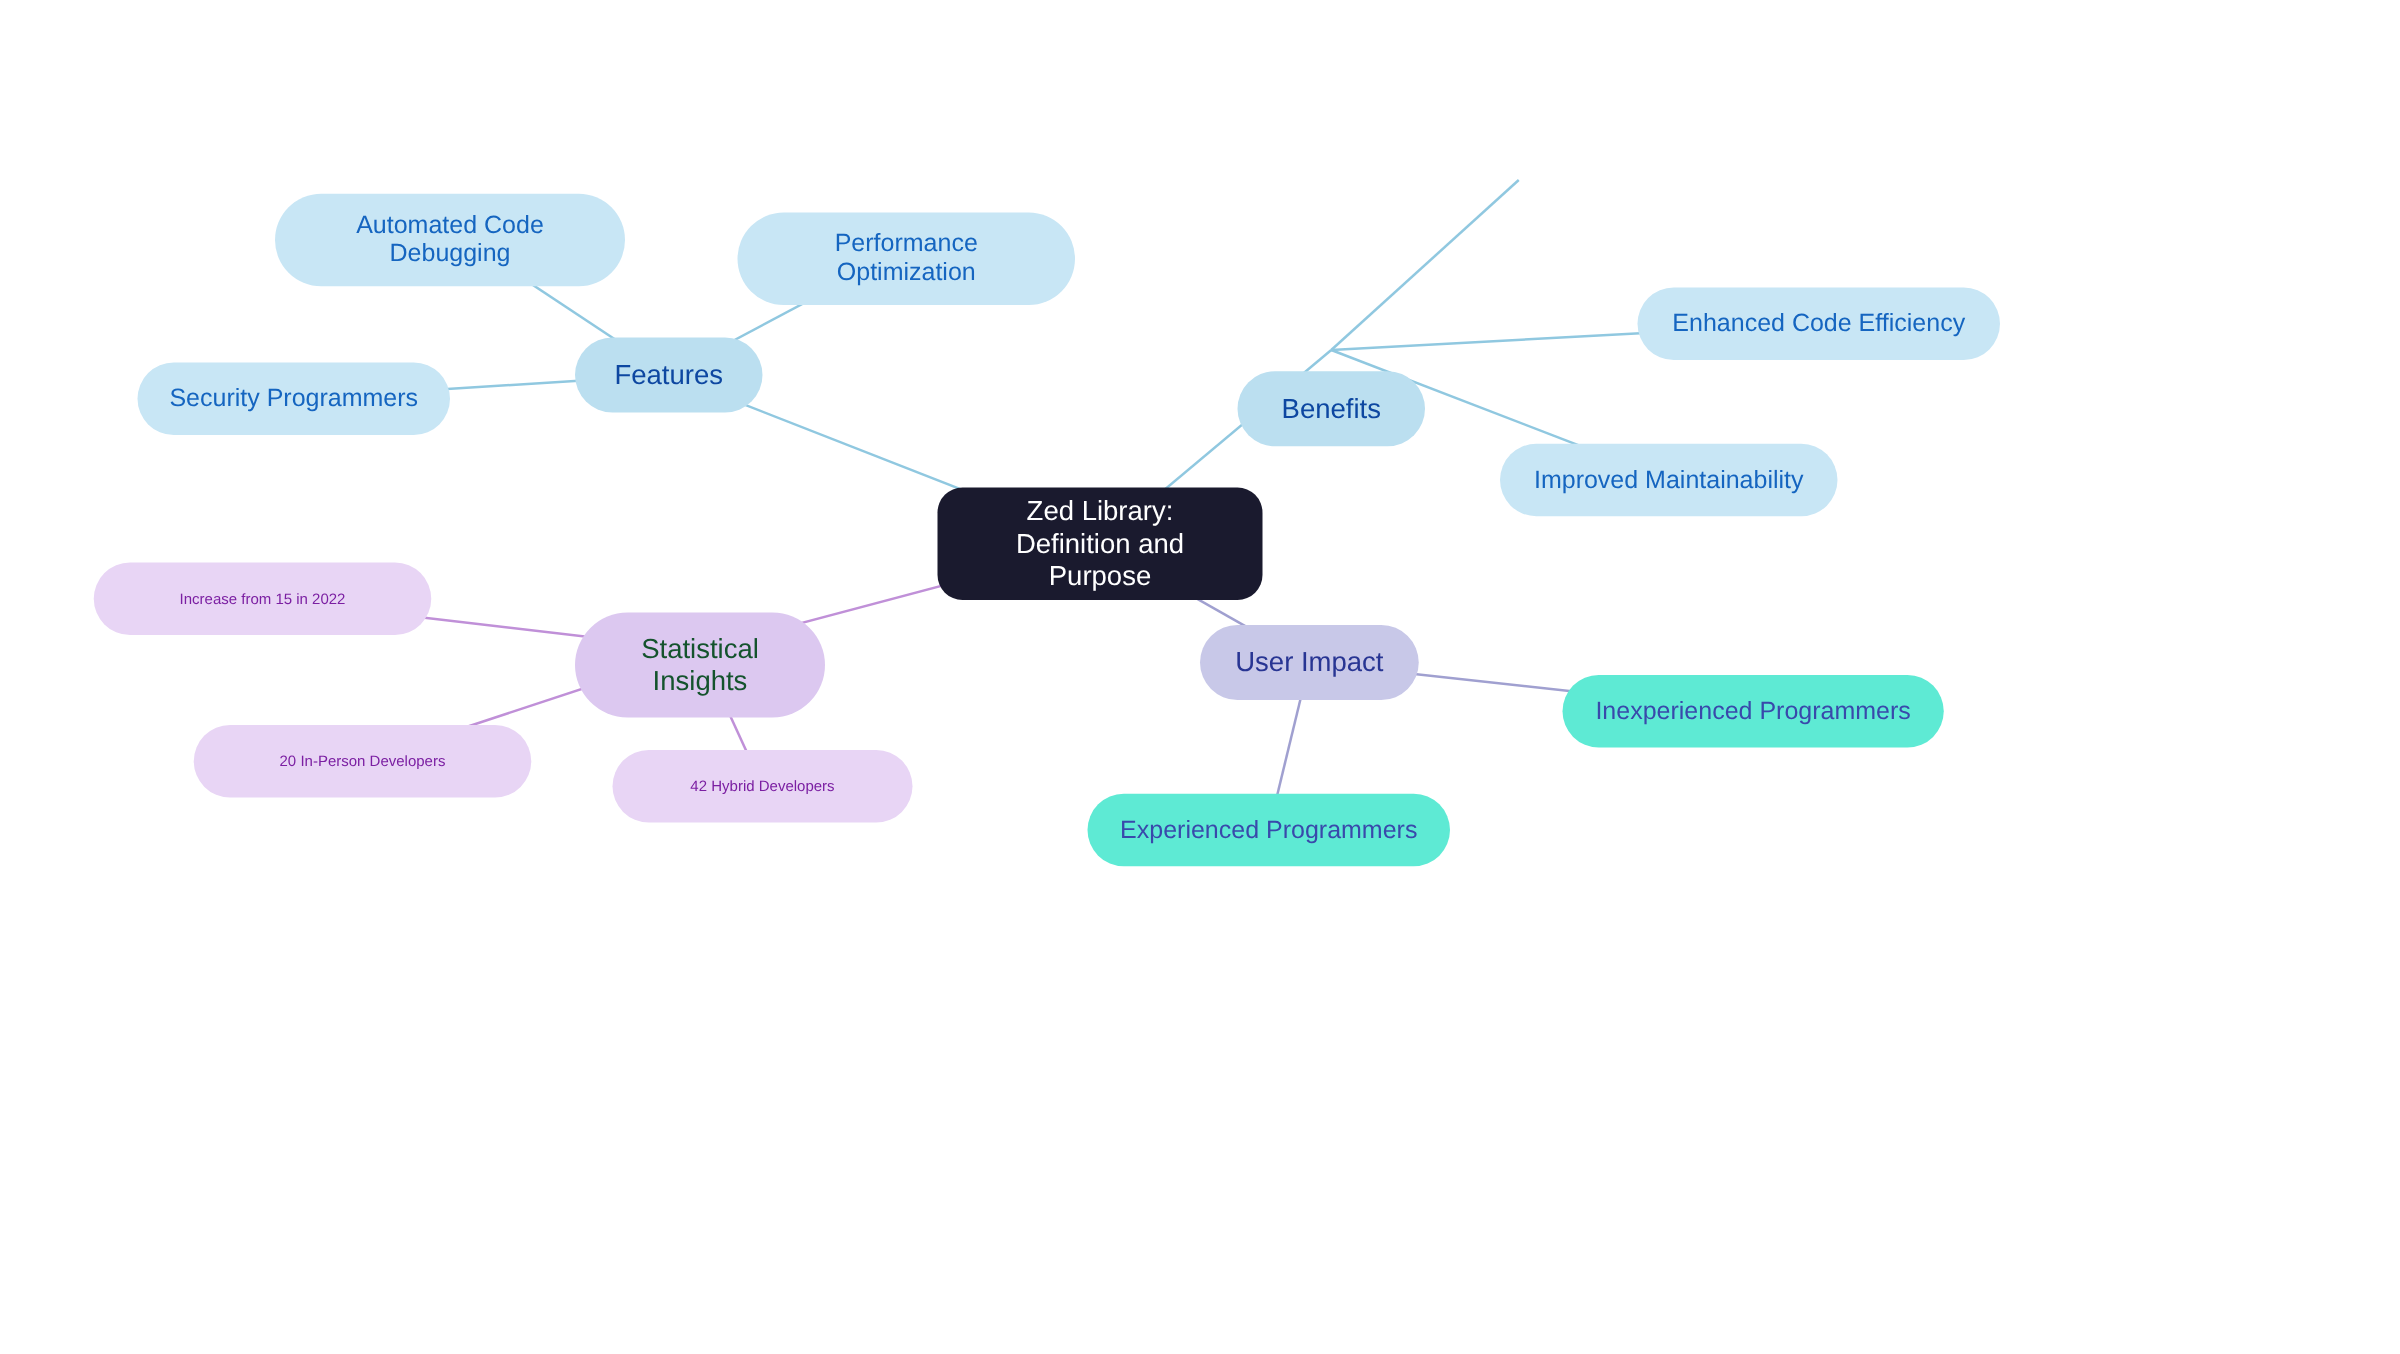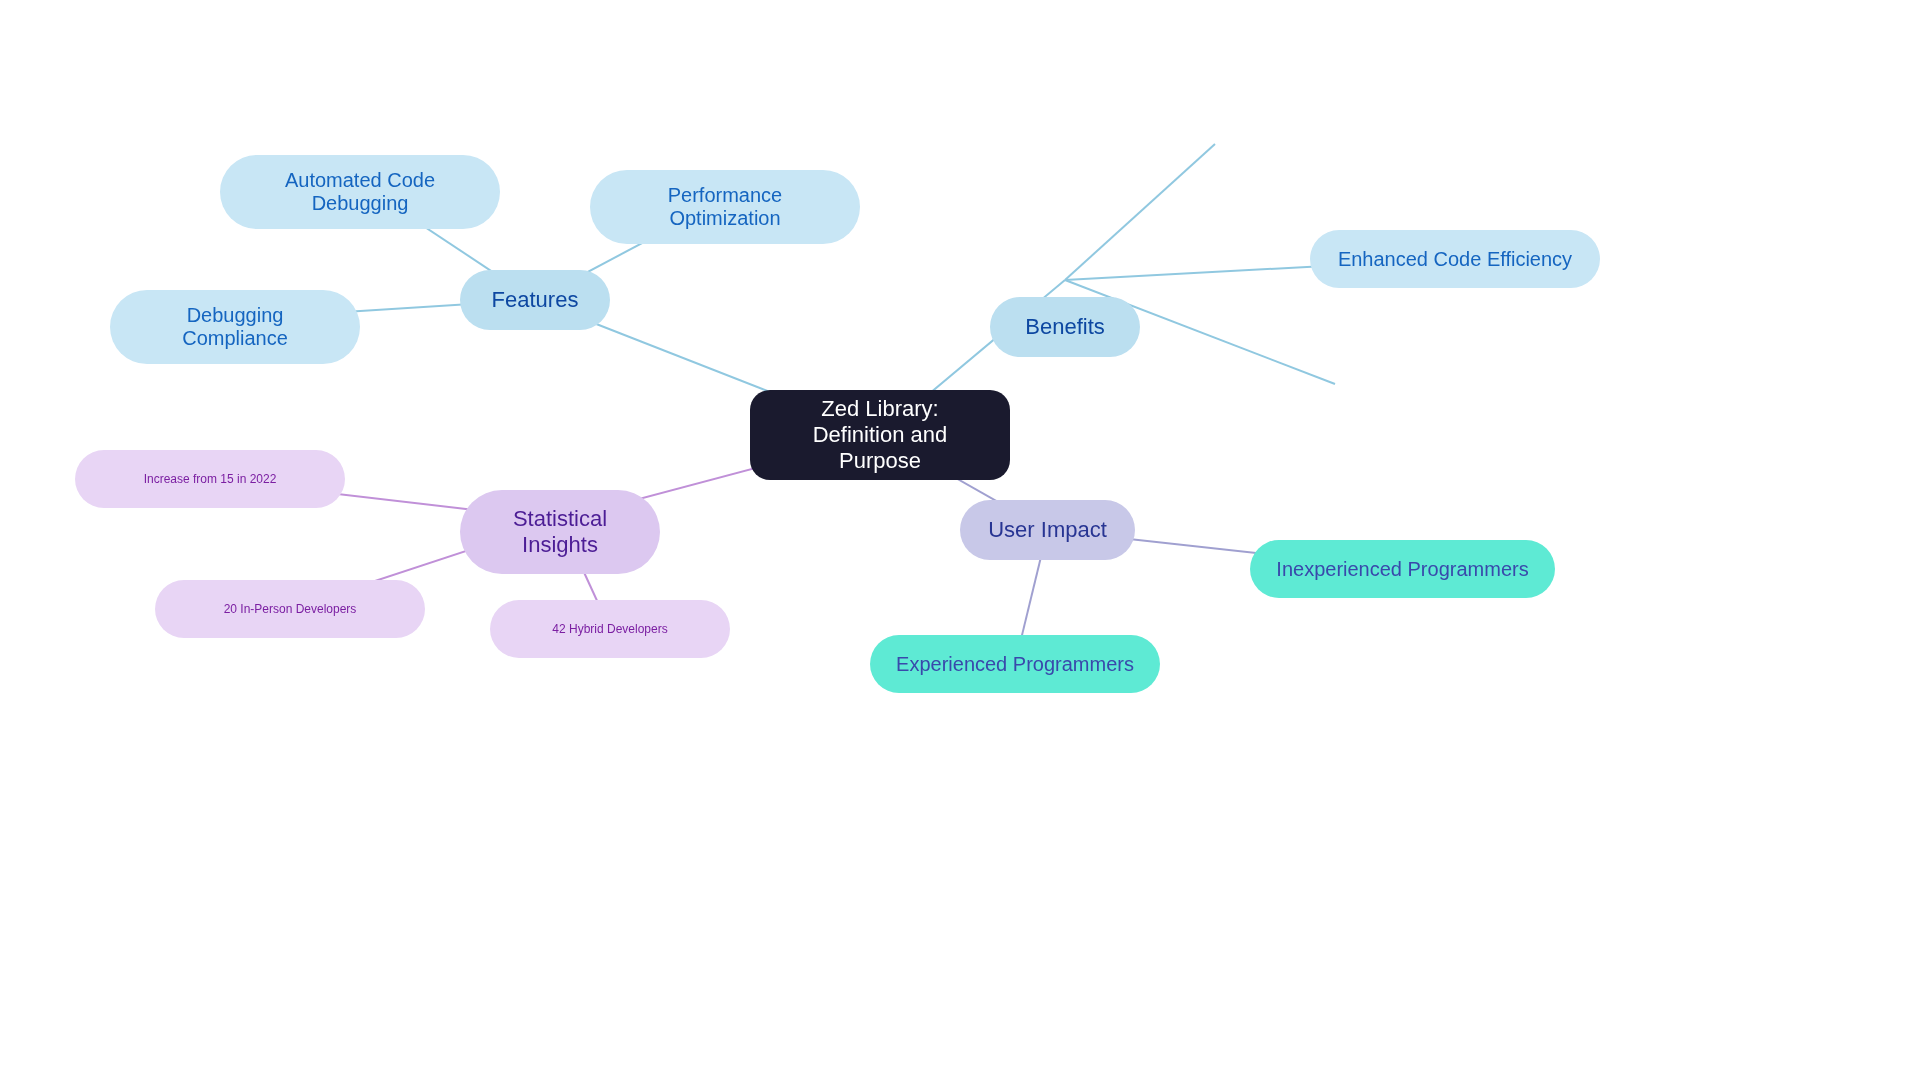--- a/index.html
+++ b/index.html
@@ -58,21 +58,21 @@
     }
     .node-purple {
       background: #e8d5f5;
       color: #7b1fa2;
       font-size: 12px;
       font-weight: 400;
       padding: 14px 24px;
     }
     .node-purple-mid {
       background: #dcc8f0;
-      color: #4c1d95;
+      color: #14532d;
       font-size: 22px;
       font-weight: 500;
       padding: 16px 28px;
     }
     .node-lavender {
       background: #5eead4;
       color: #3949ab;
       font-size: 20px;
       font-weight: 400;
       padding: 14px 24px;
@@ -104,23 +104,24 @@
       <line x1="560" y1="520" x2="610" y2="629" stroke="#c090d8" stroke-width="2"></line>
       <line x1="880" y1="435" x2="1047.5" y2="530" stroke="#a0a0d0" stroke-width="2"></line>
       <line x1="1047.5" y1="530" x2="1402.5" y2="569" stroke="#a0a0d0" stroke-width="2"></line>
       <line x1="1047.5" y1="530" x2="1015" y2="664" stroke="#a0a0d0" stroke-width="2"></line>
     </svg>
 <div class="node node-center" style="left: 750px; top: 390px; width: 260px; min-height: 90px;">Zed Library: Definition and
 Purpose</div>
     <div class="node node-blue-mid" style="left: 460px; top: 270px; width: 150px; min-height: 60px;">Features</div>
     <div class="node node-blue" style="left: 220px; top: 155px; width: 280px; min-height: 58px;">Automated Code Debugging</div>
     <div class="node node-blue" style="left: 590px; top: 170px; width: 270px; min-height: 58px;">Performance Optimization</div>
-    <div class="node node-blue" style="left: 110px; top: 290px; width: 250px; min-height: 58px;">Debugging Compliance</div>
+    <div class="node node-blue" style="left: 110px; top: 290px; width: 250px; min-height: 58px;">Security Programmers</div>
     <div class="node node-blue-mid" style="left: 990px; top: 250px; width: 150px; min-height: 60px; margin-top: 47px;">Benefits</div>
     <div class="node node-blue" style="left: 1310px; top: 230px; width: 290px; min-height: 58px;">Enhanced Code Efficiency</div>
+    <div class="node node-blue" style="left: 1200px; top: 355px; width: 270px; min-height: 58px;">Improved Maintainability</div>
     <div class="node node-purple-mid" style="left: 460px; top: 490px; width: 200px; min-height: 60px;">Statistical Insights</div>
     <div class="node node-purple" style="left: 75px; top: 450px; width: 270px; min-height: 58px;">Increase from 15 in 2022</div>
     <div class="node node-purple" style="left: 155px; top: 580px; width: 270px; min-height: 58px;">20 In-Person Developers</div>
     <div class="node node-purple" style="left: 490px; top: 600px; width: 240px; min-height: 58px;">42 Hybrid Developers</div>
     <div class="node node-lavender-mid" style="left: 960px; top: 500px; width: 175px; min-height: 60px;">User Impact</div>
     <div class="node node-lavender" style="left: 1250px; top: 540px; width: 305px; min-height: 58px;">Inexperienced Programmers</div>
     <div class="node node-lavender" style="left: 870px; top: 635px; width: 290px; min-height: 58px;">Experienced Programmers</div>
   </div>
 
 </body></html>

